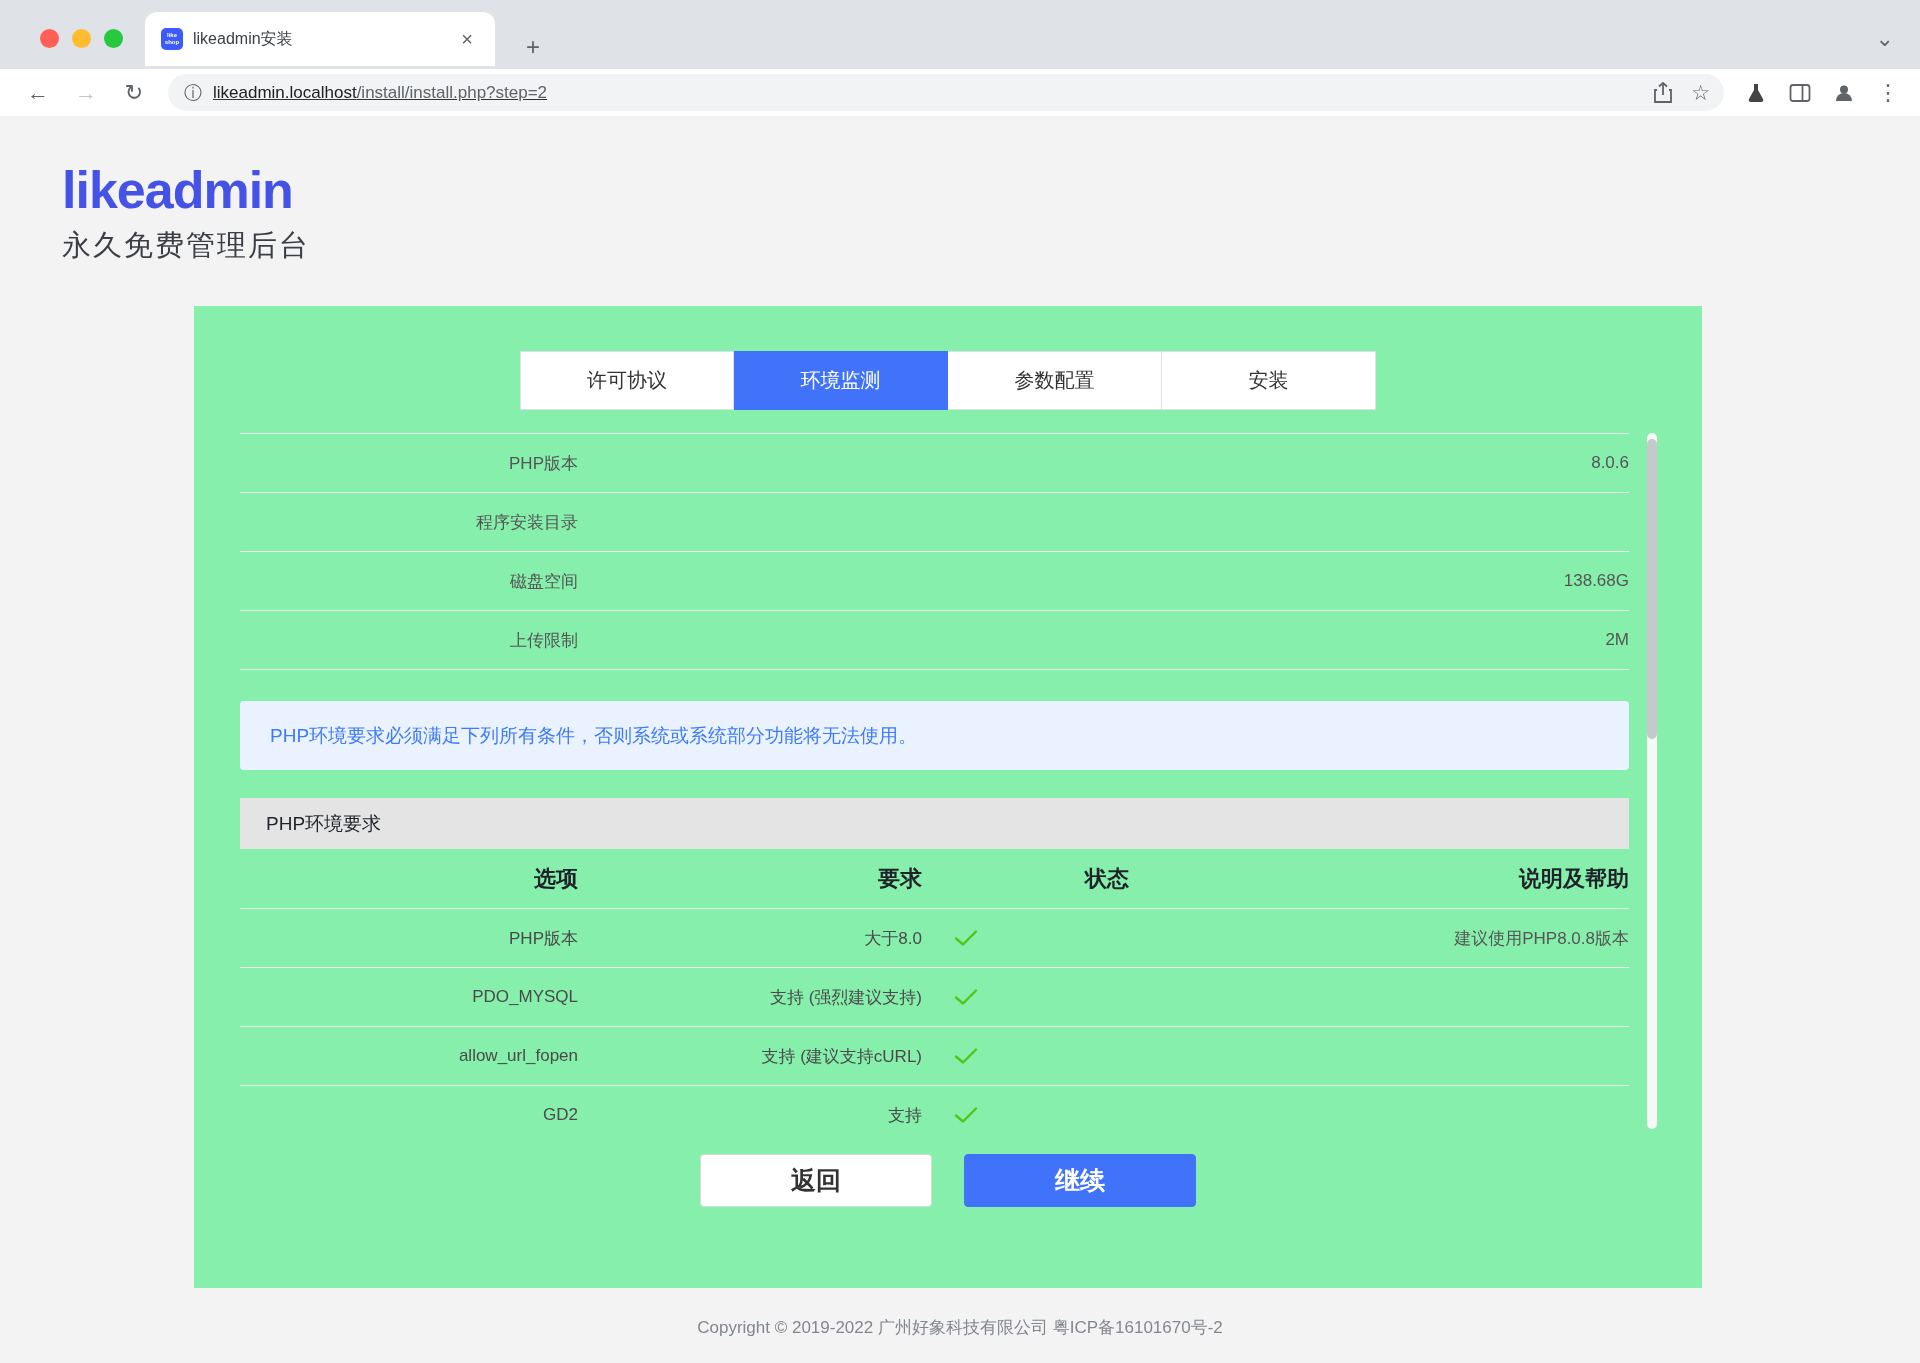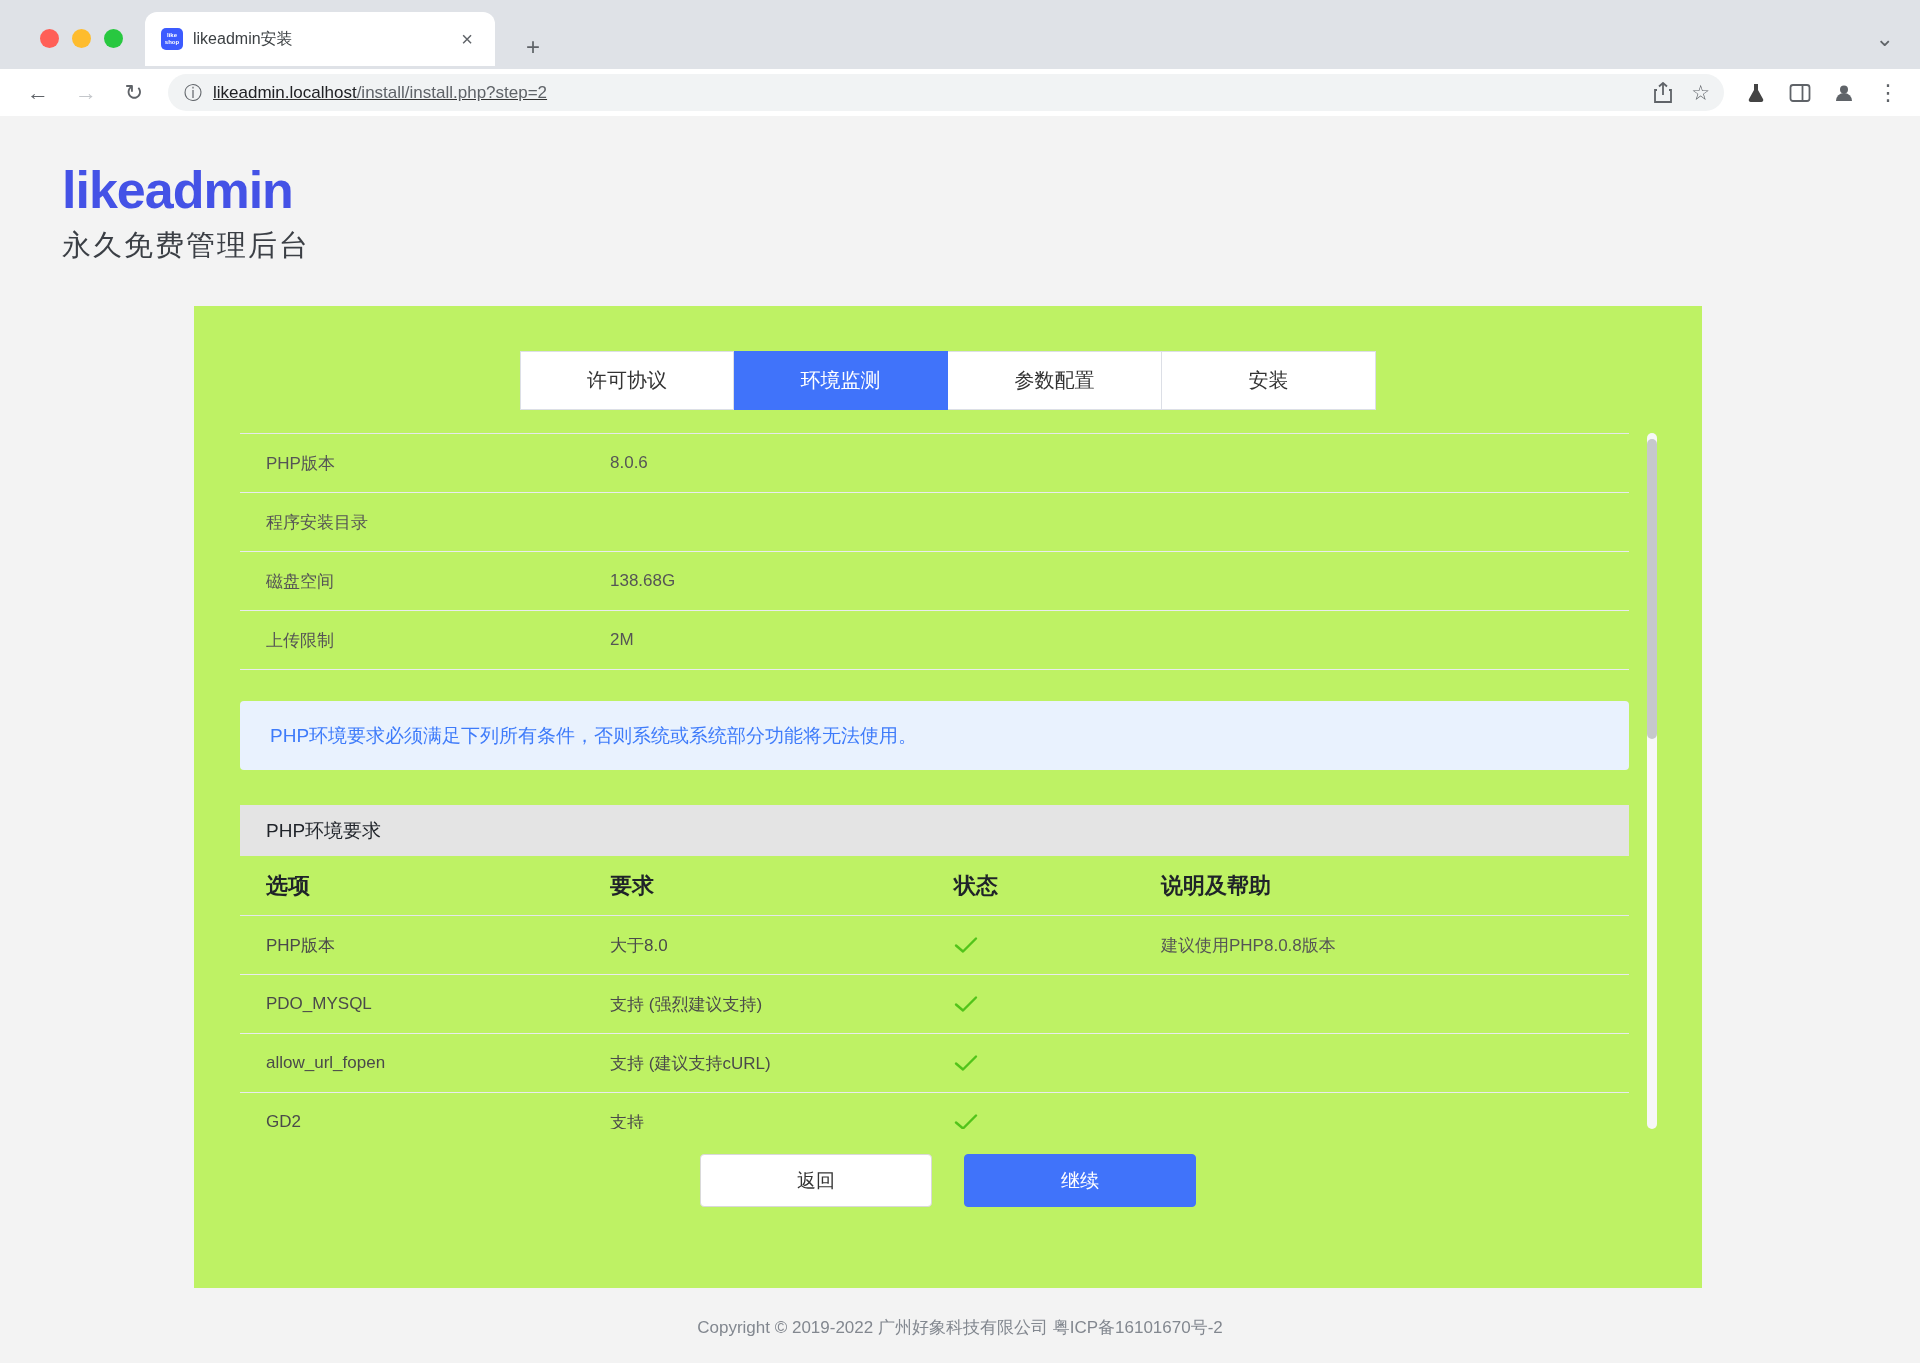--- a/index.html
+++ b/index.html
@@ -39,50 +39,50 @@
   .right-ic { width:36px; height:36px; display:flex; align-items:center; justify-content:center; color:#5f6368; }
   .dots { font-size:22px; color:#5f6368; letter-spacing:0; }
   .star { font-size:21px; }
 
   
   .page { padding-top:48px; }
   .brand { margin-left:62px; }
   .logo { font-size:52px; font-weight:800; letter-spacing:-1px; color:#4452e6; line-height:1.0; }
   .tagline { margin-top:10px; font-size:29px; color:#3b3f45; letter-spacing:2px; }
 
-  .card { position:relative; width:1508px; margin:40px auto 0 194px; height:982px; background:#bef264; }
+  .card { position:relative; width:1508px; margin:40px auto 0 194px; height:982px; background:#86efac;text-align:right; }
 
   .steps { display:flex; width:856px; margin:0 auto; padding-top:45px; }
   .step { width:214px; height:59px; background:#ffffff; border:1px solid #dcdfe6; border-left:none;
           display:flex; align-items:center; justify-content:center; font-size:20px; color:#333; cursor:default; }
   .step:first-child { border-left:1px solid #dcdfe6; }
   .step.active { background:#4073fa; border-color:#4073fa; color:#ffffff; }
 
   .scrollwrap { margin:23px 0 0 46px; width:1389px; height:696px; overflow:hidden; border-top:1px solid #e6e8ec; }
   .row-grid { display:grid; grid-template-columns:312px 312px 175px 1fr; align-items:center; padding-left:26px;gap:32px; }
   .info-row { height:59px; border-bottom:1px solid #e9ebef; font-size:17px; color:#555; }
   .info-val { grid-column:2 / span 3; }
 
   .notice { margin-top:31px; height:69px; background:#e9f2fe; border-radius:4px; display:flex; align-items:center;
             padding-left:30px; font-size:19px; color:#3e7bfa; }
 
-  .section-head { margin-top:35px; height:51px; background:#e4e4e4; display:flex; align-items:center;
+  .section-head { margin-top:28px; height:51px; background:#e4e4e4; display:flex; align-items:center;
                   padding-left:26px; font-size:19px; color:#1f2329; font-weight:500; }
 
   .req-head { height:60px; border-bottom:1px solid #e4e7ed; font-size:22px; font-weight:bold; color:#1f2329; }
   .req-row { height:59px; border-bottom:1px solid #e9ebef; font-size:17px; color:#4a4a4a; }
   .req-row .help { color:#555; }
   .check { display:flex; align-items:center; }
 
   .vscroll-track { position:absolute; top:127px; right:45px; width:10px; height:696px; background:#f7f7f8; border-radius:5px; }
   .vscroll-thumb { position:absolute; top:6px; left:0; width:10px; height:300px; background:#c6c8cb; border-radius:5px; }
 
   .btn-row { display:flex; justify-content:center; gap:32px; margin-top:25px; }
-  .btn { width:232px; height:53px; border-radius:4px; font-size:19px; display:flex; align-items:center;
-         justify-content:center; cursor:default; font-weight:400; }
+  .btn { width:232px; height:53px; border-radius:4px; font-size:25px; display:flex; align-items:center;
+         justify-content:center; cursor:default; font-weight:700; }
   .btn.ghost { background:#ffffff; border:1px solid #d9d9d9; color:#333; }
   .btn.primary { background:#4073fa; border:1px solid #4073fa; color:#ffffff; }
 
   .footer { margin-top:28px; text-align:center; font-size:17px; color:#82878f; }
 </style>
 </head>
 <body>
 
 <div class="chrome">
   <div class="tabstrip">

